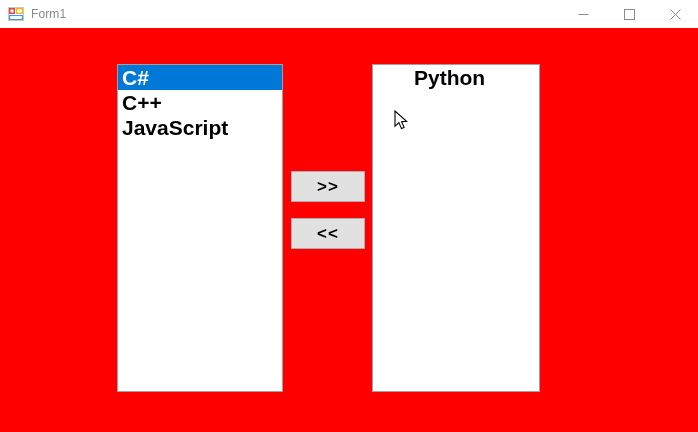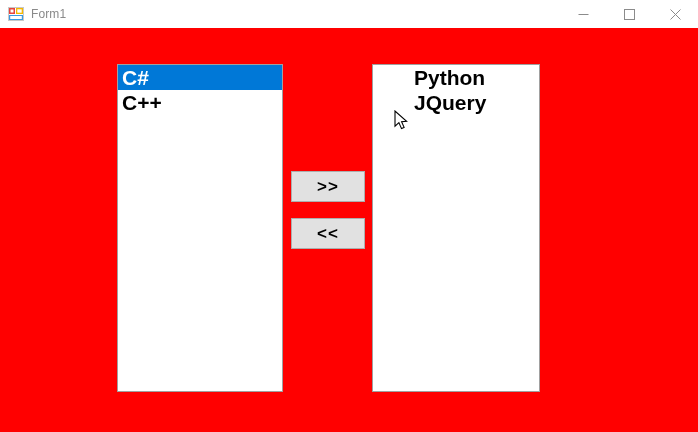--- a/index.html
+++ b/index.html
@@ -187,25 +187,25 @@
         </svg>
       </button>
     </div>
   </div>
 
   <div id="client-area">
 
     <ul class="listbox" id="listbox-source">
       <li class="list-item selected">C#</li>
       <li class="list-item">C++</li>
+      <li class="list-item">JavaScript</li>
     </ul>
 
     <ul class="listbox" id="listbox-target">
       <li class="list-item">Python</li>
-      <li class="list-item">JQuery</li>
     </ul>
 
     <button class="form-button" id="btn-move-right">&gt;&gt;</button>
     <button class="form-button" id="btn-move-left">&lt;&lt;</button>
 
     <svg id="mouse-cursor" viewBox="0 0 14 21">
       <polygon points="1,1 1,16.2 4.9,12.6 7.5,18.6 10.1,17.4 7.6,11.7 12.6,11.4" fill="#ffffff" stroke="#000000" stroke-width="1.1" stroke-linejoin="miter"></polygon>
     </svg>
 
   </div>

